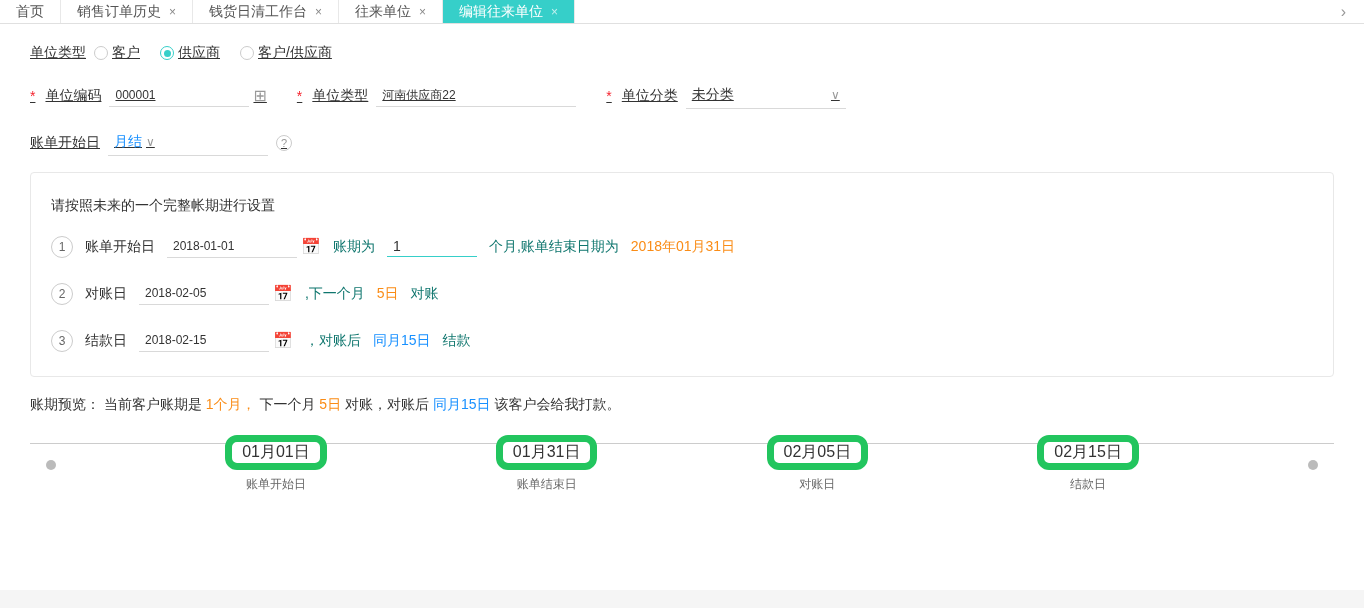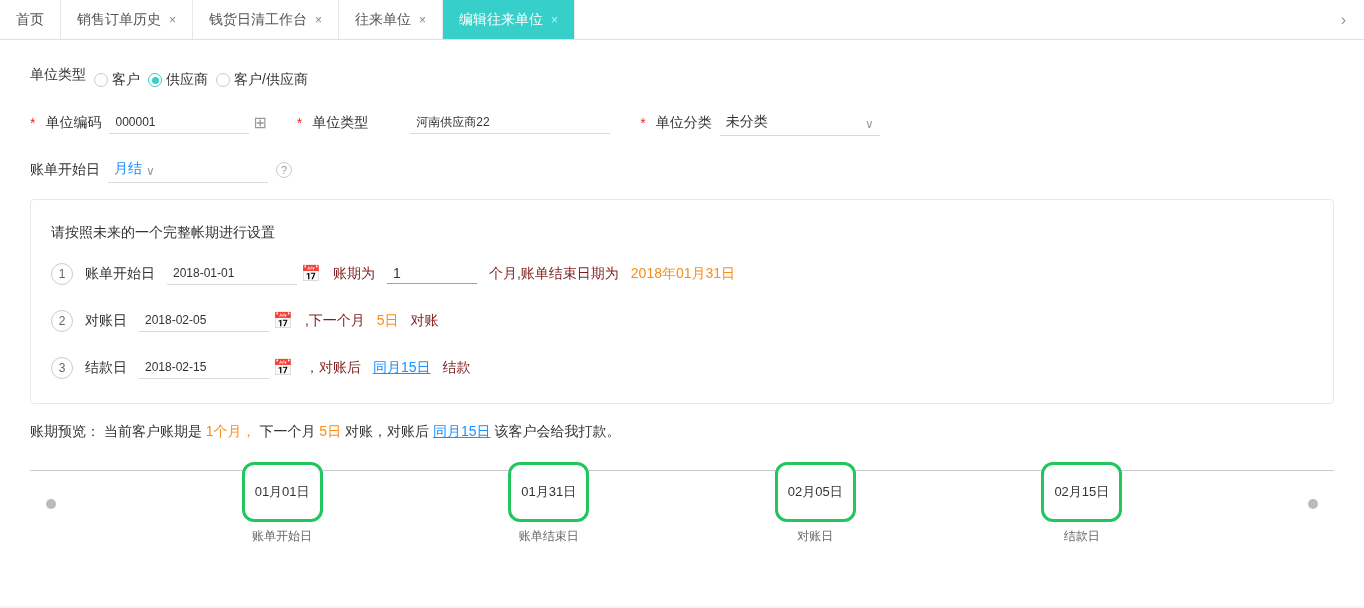--- a/index.html
+++ b/index.html
@@ -4,21 +4,21 @@
   <style>
     * { box-sizing: border-box; margin: 0; padding: 0; }
     body { font-family: "Microsoft YaHei", "PingFang SC", sans-serif; font-size: 14px; background: #f5f5f5; color: #333; }
 
     
     .tab-bar {
       display: flex;
       align-items: center;
       background: #fff;
       border-bottom: 1px solid #e0e0e0;
-      height: 40px;
+      height: 24px;
       padding: 0 8px;
     }
     .tab-item {
       display: flex;
       align-items: center;
       padding: 0 16px;
       height: 100%;
       cursor: pointer;
       font-size: 14px;
       color: #555;
@@ -58,30 +58,31 @@
     .form-row {
       display: flex;
       align-items: center;
       margin-bottom: 20px;
       gap: 30px;
     }
     .form-group {
       display: flex;
       align-items: center;
       gap: 8px;
+      text-decoration: underline;
     }
     .form-label {
       color: #333;
       font-size: 14px;
       white-space: nowrap;
     }
     .required-star { color: #f5222d; margin-right: 2px; }
 
     
-    .radio-group { display: flex; align-items: center; gap: 8px; margin-top: 11px; }
+    .radio-group { display: flex; align-items: center; gap: 20px; }
     .radio-item { display: flex; align-items: center; gap: 4px; cursor: pointer; }
     .radio-circle {
       width: 14px; height: 14px; border-radius: 50%;
       border: 1.5px solid #ccc;
       display: flex; align-items: center; justify-content: center;
     }
     .radio-circle.checked { border-color: #36cfc9; }
     .radio-circle.checked::after {
       content: ''; width: 7px; height: 7px;
       background: #36cfc9; border-radius: 50%;
@@ -96,21 +97,21 @@
       font-size: 12px;
       color: #333;
       width: 160px;
       background: transparent;
     }
     .input-with-icon { display: flex; align-items: center; gap: 4px; }
     .calendar-icon { color: #999; cursor: pointer; font-size: 16px; }
 
     
     .form-select {
-      display: flex; align-items: flex-end; gap: 4px;
+      display: flex; align-items: center; gap: 4px;
       border-bottom: 1px solid #d9d9d9;
       padding: 4px 6px;
       cursor: pointer;
       min-width: 120px;
     }
     .select-value { color: #1890ff; }
     .chevron-down { color: #999; font-size: 12px; }
 
     
     .help-icon {
@@ -151,23 +152,23 @@
     .step-input {
       border: none;
       border-bottom: 1.5px solid #36cfc9;
       outline: none;
       padding: 2px 6px;
       font-size: 14px;
       width: 80px;
       text-align: left;
       color: #333;
     }
-    .step-text { color: #7f1d1d; }
+    .step-text { color: #0f766e; }
     .highlight-orange { color: #fa8c16; font-weight: 500; }
-    .highlight-blue { color: #1890ff; text-decoration: underline; }
+    .highlight-blue { color: #1890ff; }
 
     
     .preview-text {
       font-size: 14px;
       color: #333;
       margin-bottom: 20px;
       line-height: 1.6;
     }
     .timeline-line {
       position: absolute;
@@ -186,24 +187,24 @@
       z-index: 1;
     }
     .timeline-point {
       display: flex;
       flex-direction: column;
       align-items: center;
       gap: 6px;
     }
     .tl-badge {
       background: #fff;
-      border: 3px solid #22c55e;
+      border: 7px solid #22c55e;
       border-radius: 12px;
-      padding: 18px 10px;
-      font-size: 13px;
+      padding: 0 10px;
+      font-size: 16px;
       color: #333;
       white-space: nowrap;
     }
     .tl-label {
       font-size: 12px;
       color: #666;
       text-align: center;
     }
   </style>
 </head>
@@ -259,21 +260,21 @@
       <span class="required-star">*</span>
       <span class="form-label">单位编码</span>
       <div class="input-with-icon">
         <input class="form-input" type="text" value="000001" style="width: 140px;">
         <span class="calendar-icon">⊞</span>
       </div>
     </div>
     <div class="form-group">
       <span class="required-star">*</span>
       <span class="form-label">单位类型</span>
-      <input class="form-input" type="text" value="河南供应商22" style="width: 200px; margin-left: 34px;">
+      <input class="form-input" type="text" value="河南供应商22" style="width: 200px;">
     </div>
     <div class="form-group">
       <span class="required-star">*</span>
       <span class="form-label">单位分类</span>
       <div class="form-select" style="min-width:160px;">
         <span class="select-value" style="color:#333;">未分类</span>
         <span class="chevron-down" style="margin-left:auto;">∨</span>
       </div>
     </div>
   </div>

